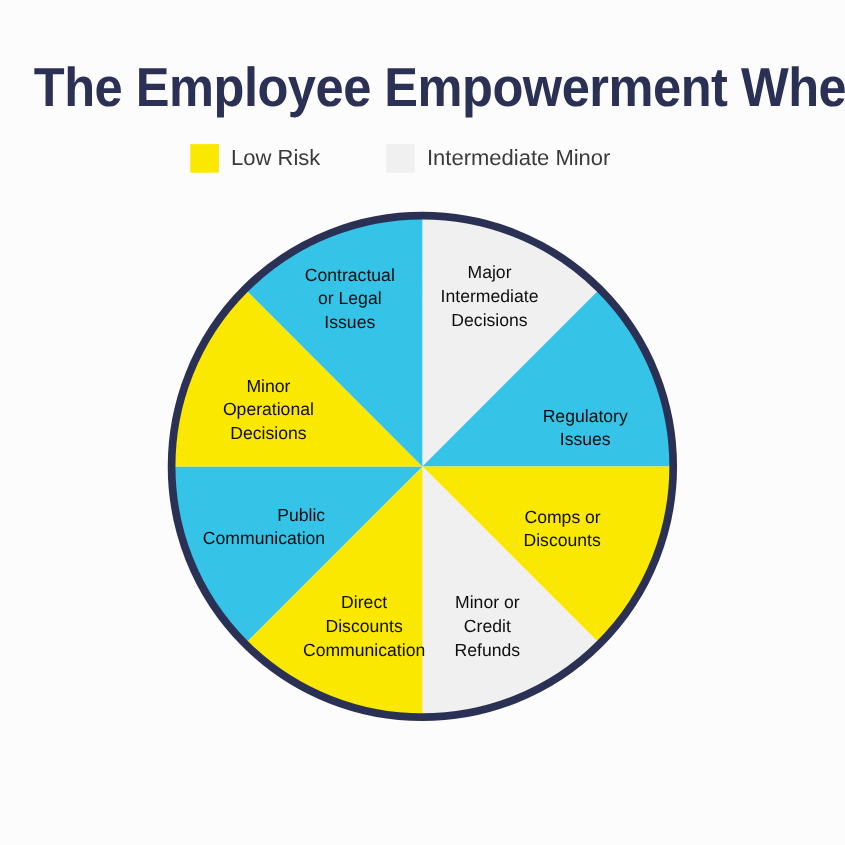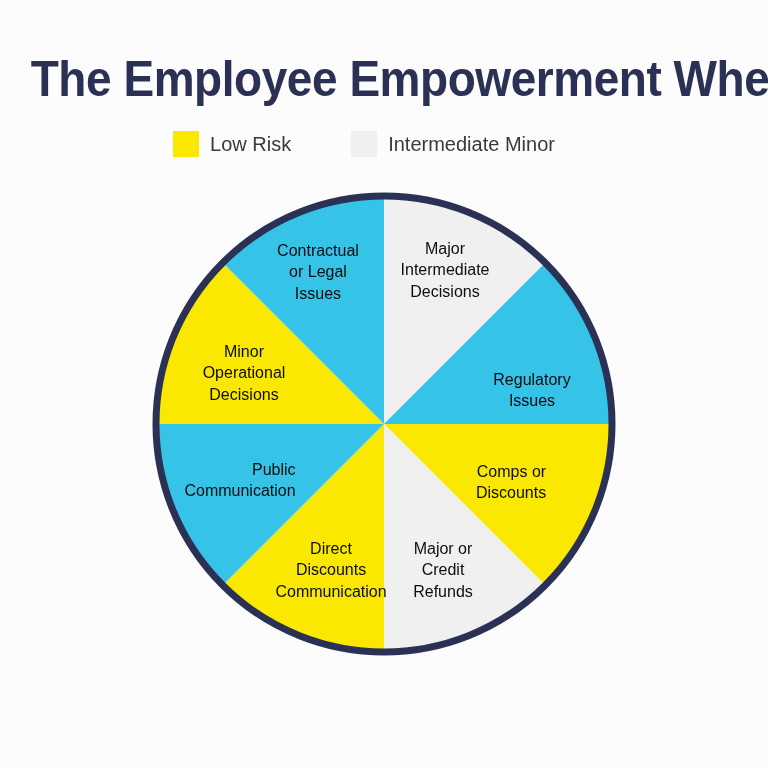--- a/index.html
+++ b/index.html
@@ -126,21 +126,21 @@
   <circle id="wheel-ring" cx="234" cy="234" r="228" fill="none" stroke="#2B3155" stroke-width="7"></circle>
     </svg>
   <div id="wheel-labels">
       <div class="seg-label" style="left: 295px; top: 80px;">Major
 Intermediate
 Decisions</div>
       <div class="seg-label" style="left: 382px; top: 184px; margin-top: 16px;">Regulatory
 Issues</div>
       <div class="seg-label" style="left: 361px; top: 292px; text-align: right;">Comps or
 Discounts</div>
-      <div class="seg-label" style="left: 293px; top: 380px;">Major or
+      <div class="seg-label" style="left: 293px; top: 380px;">Minor or
 Credit
 Refunds</div>
       <div class="seg-label" style="left: 181px; top: 380px;">Direct
 Discounts
 Communication</div>
       <div class="seg-label" style="left: 90px; top: 290px; text-align: right;">Public
 Communication</div>
       <div class="seg-label" style="left: 94px; top: 183px;">Minor
 Operational
 Decisions</div>

